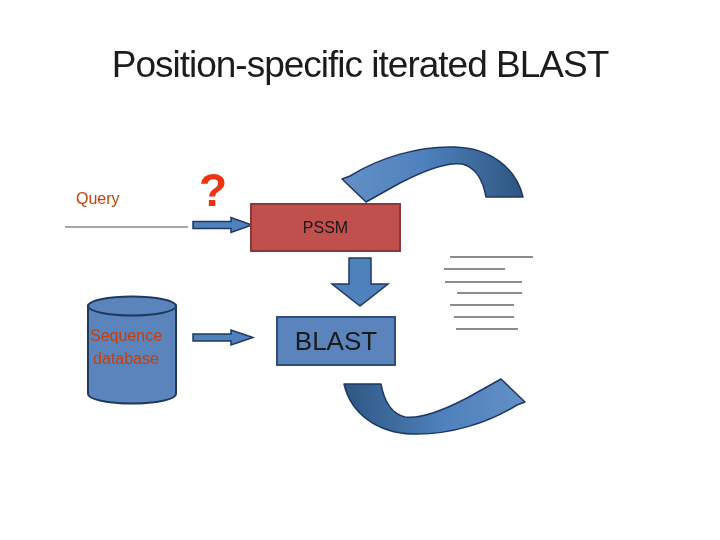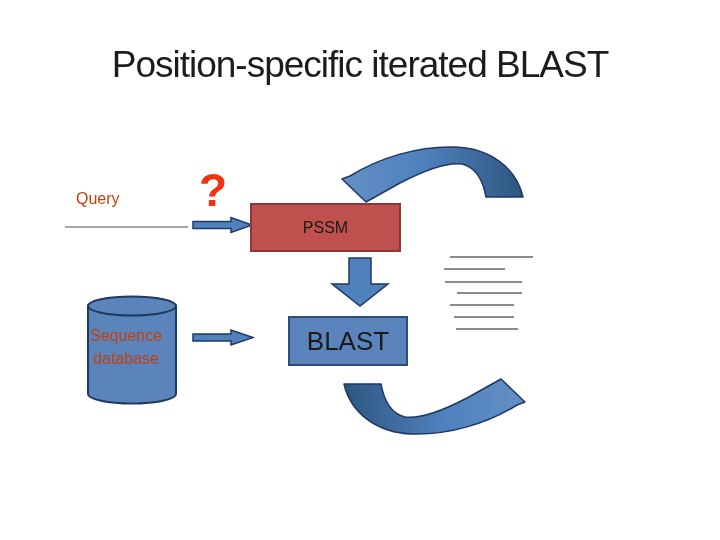--- a/index.html
+++ b/index.html
@@ -22,21 +22,21 @@
   .pssm-box{
     position:absolute;left:250px;top:203px;width:151px;height:49px;
     background:var(--box-red,#C0504D);border:2px solid var(--box-red-border,#8C3836);
     box-sizing:border-box;display:flex;align-items:center;justify-content:center;
     font-size:16px;z-index:2;
   }
   .blast-box{
     position:absolute;left:276px;top:316px;width:120px;height:50px;
     background:var(--box-blue,#5B84BC);border:2px solid var(--box-blue-border,#2E4D79);
     box-sizing:border-box;display:flex;align-items:center;justify-content:center;
-    font-size:26px;z-index:2;margin-left:12px;
+    font-size:26px;z-index:2;
   }
   .db-label{
     left:88px;top:324px;width:76px;text-align:center;
     font-size:16px;line-height:1.45;z-index:3;
   }
   .ma-label{
     left:553px;top:270px;width:104px;text-align:center;
     font-size:17px;line-height:1.4;
   }
   .qline{

